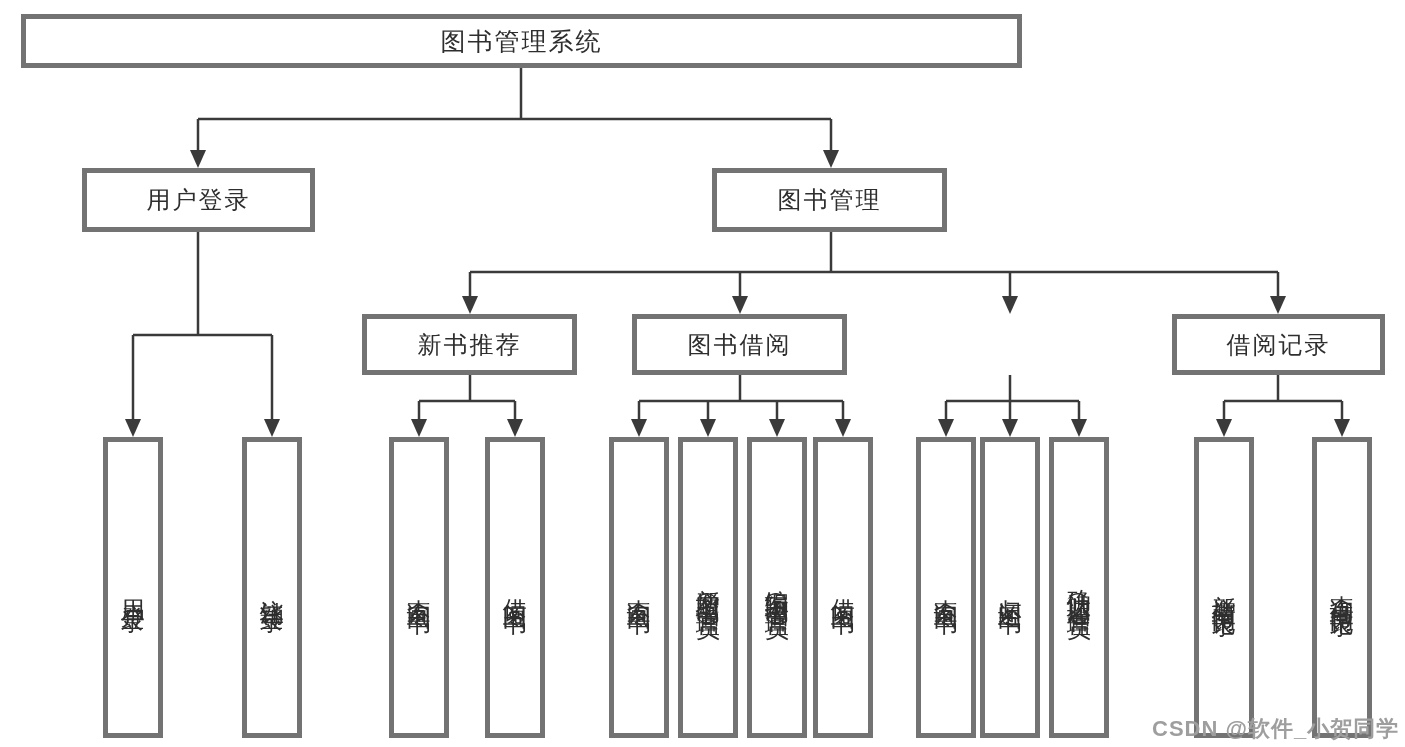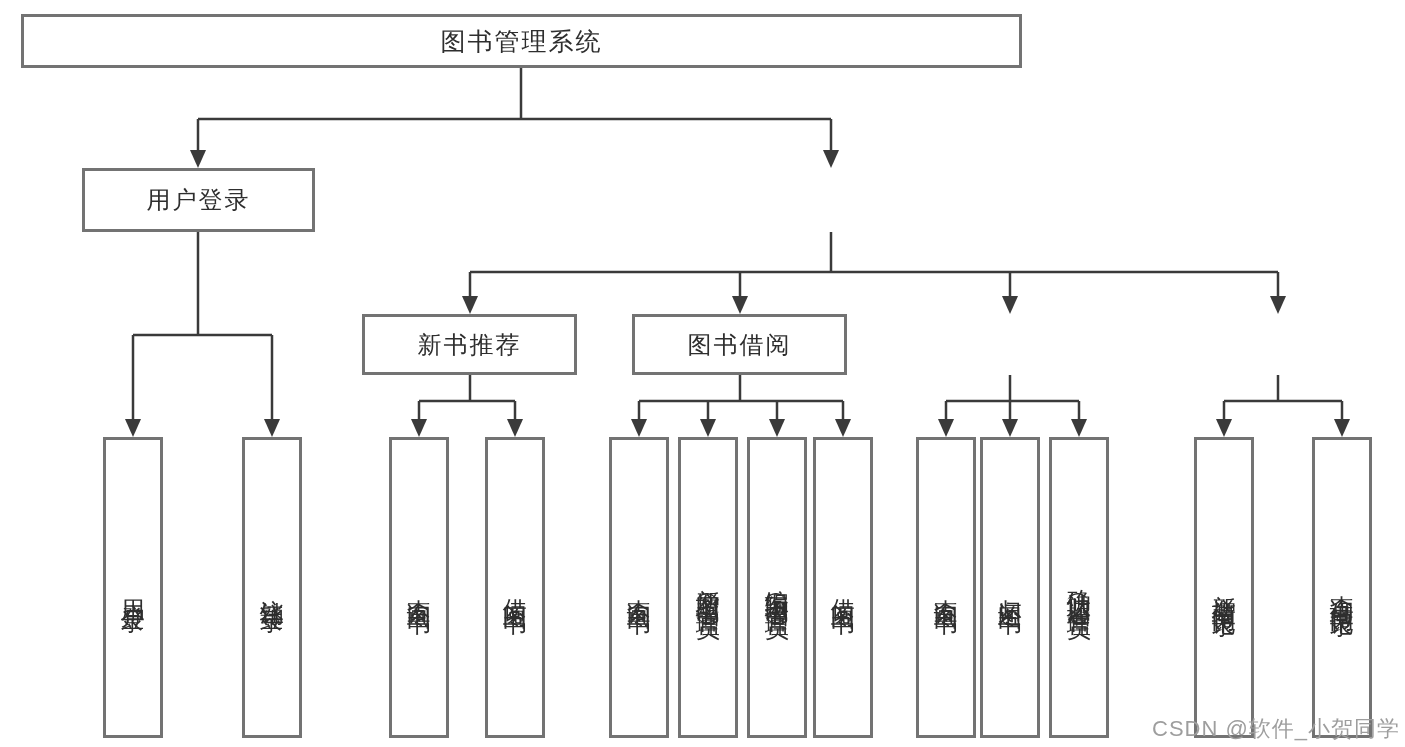--- a/index.html
+++ b/index.html
@@ -8,21 +8,21 @@
     width:1405px;height:747px;
     background:#ffffff;
     overflow:hidden;
     font-family:"Liberation Sans","DejaVu Sans",sans-serif;
   }
   .wires{position:absolute;left:0;top:0;z-index:0;}
   .box{
     position:absolute;
     box-sizing:border-box;
     background:#ffffff;
-    border:3px solid #737373;
+    border:5px solid #737373;
     color:#2e2e2e;
     display:flex;
     align-items:center;
     justify-content:center;
     z-index:1;
     text-align:center;
   }
   .h-node{font-size:24px;letter-spacing:2px;}
   .root-node{font-size:25px;letter-spacing:2px;}
   .leaf{
@@ -33,20 +33,21 @@
   }
   .watermark{
     position:absolute;
     left:1152px;
     top:714px;
     z-index:2;
     font-size:22px;
     color:#9e9e9e;
     letter-spacing:1px;
     white-space:nowrap;
+    font-weight:bold;
   }
 </style>
 </head>
 <body>
 
 <div class="stage">
 
   <svg class="wires" width="1405" height="747" viewBox="0 0 1405 747">
     <g stroke="#3a3a3a" stroke-width="2.5" fill="none">
 
@@ -109,23 +110,25 @@
       <polygon points="1002,419 1018,419 1010,437"></polygon>
       <polygon points="1071,419 1087,419 1079,437"></polygon>
       <polygon points="1216,419 1232,419 1224,437"></polygon>
       <polygon points="1334,419 1350,419 1342,437"></polygon>
     </g>
   </svg>
 
   <div class="box root-node" style="left:21px;top:14px;width:1001px;height:54px">图书管理系统</div>
 
   <div class="box h-node" style="left:82px;top:168px;width:233px;height:64px">用户登录</div>
+  <div class="box h-node" style="left:712px;top:168px;width:235px;height:64px">图书管理</div>
 
   <div class="box h-node" style="left:632px;top:314px;width:215px;height:61px">图书借阅</div>
   <div class="box h-node" style="left:362px;top:314px;width:215px;height:61px">新书推荐</div>
+  <div class="box h-node" style="left:1172px;top:314px;width:213px;height:61px">借阅记录</div>
 
   <div class="box leaf" style="left:103px;top:437px;width:60px;height:301px">用户登录</div>
   <div class="box leaf" style="left:242px;top:437px;width:60px;height:301px">注销登录</div>
 
   <div class="box leaf" style="left:389px;top:437px;width:60px;height:301px">查询图书</div>
   <div class="box leaf" style="left:485px;top:437px;width:60px;height:301px">借阅图书</div>
 
   <div class="box leaf" style="left:609px;top:437px;width:60px;height:301px">查询图书</div>
   <div class="box leaf" style="left:678px;top:437px;width:60px;height:301px">新增图书（管理员）</div>
   <div class="box leaf" style="left:747px;top:437px;width:60px;height:301px">编辑图书（管理员）</div>

